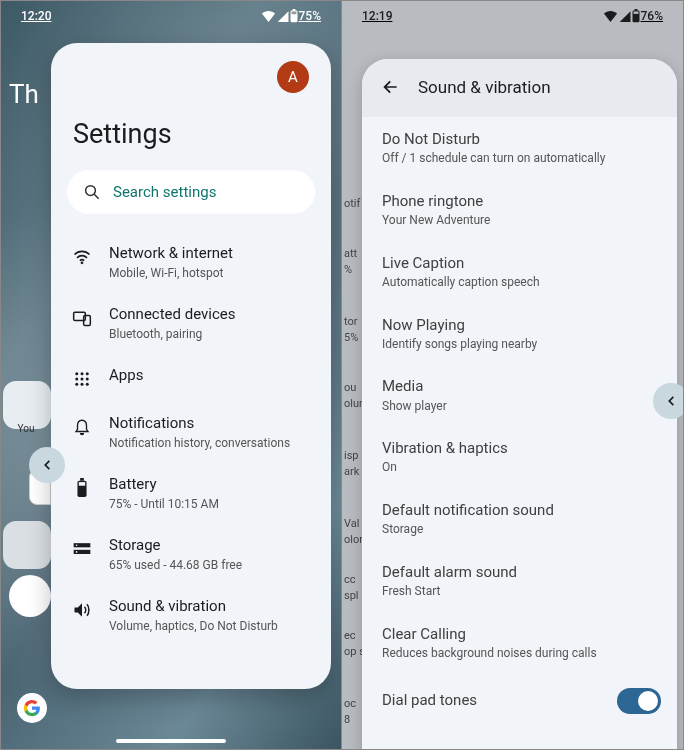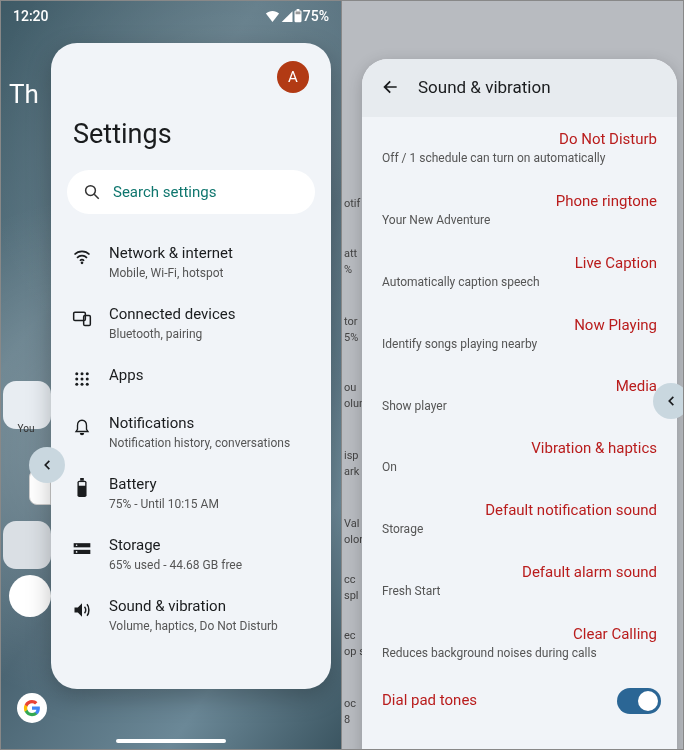--- a/index.html
+++ b/index.html
@@ -19,24 +19,25 @@
   .phone-left { width: 342px; border-right: 1px solid #888; }
   .phone-right { width: 342px; }
 
   
   .statusbar {
     position: absolute;
     top: 0; left: 0; right: 0;
     height: 30px;
     display: flex;
     align-items: center;
-    padding: 0 12px;
-    font-size: 14px;
+    padding: 0 20px;
+    font-size: 12px;
     font-weight: 500;
     z-index: 30;
+    text-decoration: underline;
   }
   .sb-left { color: #1a1a1a; }
   .sb-right { margin-left: auto; display: flex; align-items: center; gap: 0; color: #1a1a1a; }
 
   
   .left-bg {
     position: absolute; inset: 0;
     background: linear-gradient(125deg, #3e5a66 0%, #5d7885 30%, #4a6472 55%, #6b8897 80%, #3b5561 100%);
   }
   .left-bg::before {
@@ -205,21 +206,21 @@
     display: flex;
     align-items: center;
     gap: 18px;
     padding: 18px 18px 20px 18px;
     background: #e7ebef;
   }
   .right-header .title { font-size: 17px; color: #1a1c1e; font-weight: 400; }
   .r-item {
     padding: 12px 20px;
   }
-  .r-title { font-size: 15px; color: #b91c1c; line-height: 1.35; text-align: right; }
+  .r-title { font-size: 15px; color: #404040; line-height: 1.35; }
   .r-sub { font-size: 12px; color: #555; margin-top: 2px; line-height: 1.3; }
   .r-item-row {
     display: flex;
     align-items: center;
     justify-content: space-between;
     padding: 14px 16px 14px 20px;
   }
   .switch {
     width: 44px; height: 26px;
     border-radius: 14px;
@@ -438,20 +439,43 @@
       </div>
     </div>
   </div>
 
   <div class="home-indicator"></div>
 </div>
 
 <div class="phone phone-right">
   <div class="right-bg"></div>
 
+  <div class="statusbar">
+    <span class="sb-left">12:19</span>
+    <span class="sb-right">
+      <span>
+        <svg width="15" height="12" viewBox="0 0 24 20">
+            <path fill="#1a1c1e" d="M12 20 L1 6 C7 0 17 0 23 6 Z"></path>
+          </svg>
+      </span>
+      <span>
+        <svg width="13" height="12" viewBox="0 0 20 20">
+            <path fill="#1a1c1e" d="M2 20 L20 20 L20 2 Z"></path>
+          </svg>
+      </span>
+      <span>
+        <svg width="10" height="14" viewBox="0 0 12 20">
+            <rect x="1" y="2" width="10" height="17" rx="2" fill="#1a1c1e"></rect>
+            <rect x="4" y="0" width="4" height="3" fill="#1a1c1e"></rect>
+            <rect x="2.5" y="3.5" width="7" height="3.5" fill="#b8bbc0"></rect>
+          </svg>
+      </span>
+      <span>76%</span>
+    </span>
+  </div>
 
   <div class="bg-labels-right">
     <span class="bglabel" style="top:110px;padding-left:48px;">ea</span>
     <span class="bglabel" style="top:196px;">otif</span>
     <span class="bglabel" style="top:246px;">att</span>
     <span class="bglabel" style="top:262px;">%</span>
     <span class="bglabel" style="top:314px;">tor</span>
     <span class="bglabel" style="top:330px;">5%</span>
     <span class="bglabel" style="top:380px;">ou</span>
     <span class="bglabel" style="top:396px;">olum</span>

